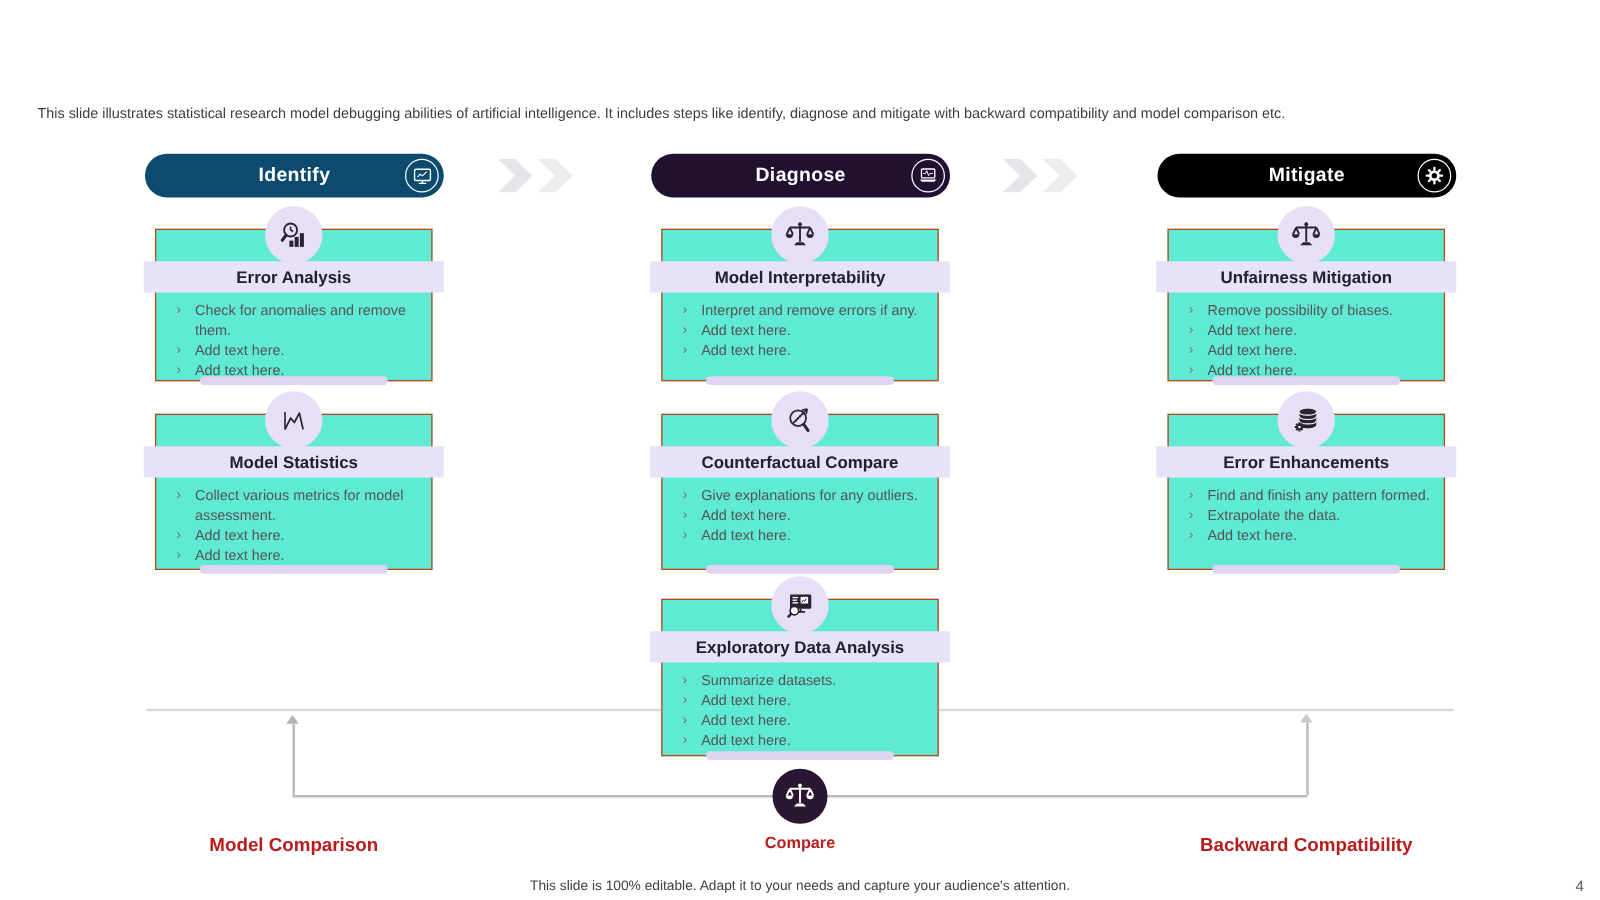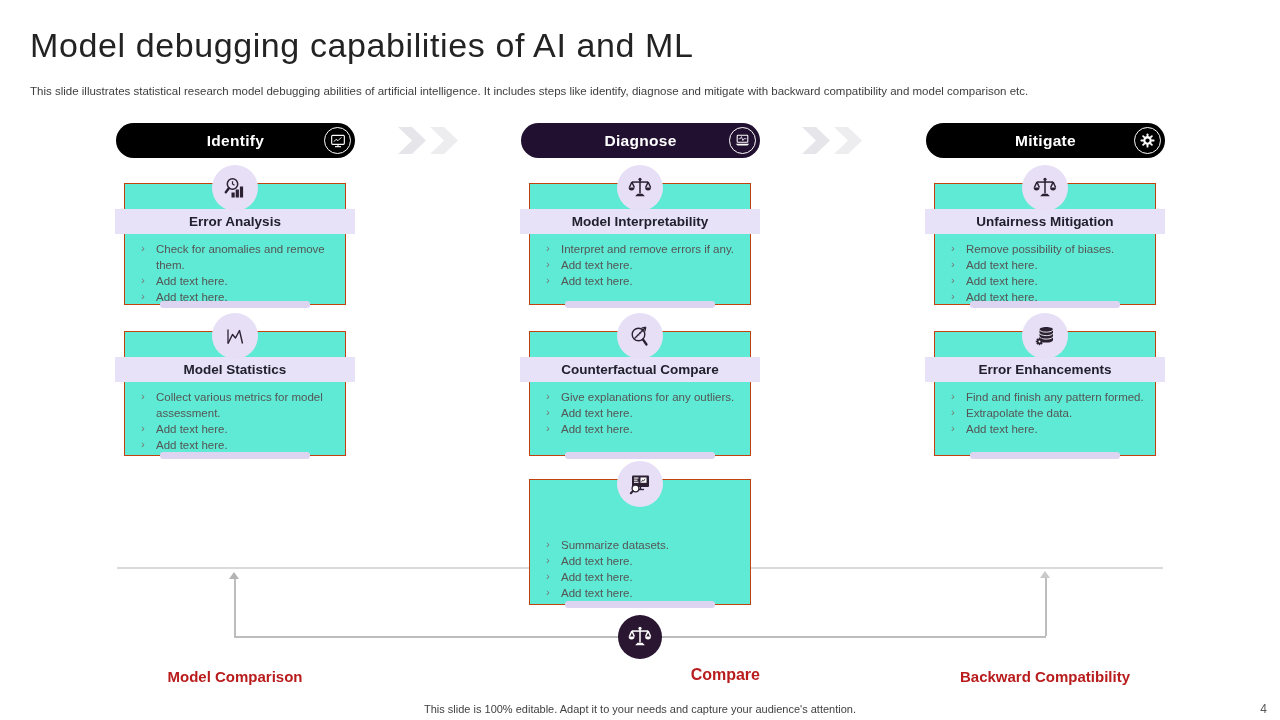--- a/index.html
+++ b/index.html
@@ -43,34 +43,33 @@
              background:#dadada; }
   .line { position:absolute; background:#bdbdbd; }
   .arrow-up { position:absolute; width:0; height:0;
               border-left:5.5px solid transparent; border-right:5.5px solid transparent;
               border-bottom:7px solid #b3b3b3; }
   .compare-circle { position:absolute; left:618px; top:615px; width:44px; height:44px;
                     border-radius:50%; background:#2a1630; color:#fff; z-index:4;
                     display:flex; align-items:center; justify-content:center; }
   .b-label { position:absolute; top:668px; width:240px; text-align:center;
              font-weight:bold; font-size:15px; color:#b91c1c; }
-  .b-label.big { font-size:16px; top:666px;text-align:right; }
+  .b-label.big { font-size:13px; top:666px; }
   .footer { position:absolute; left:0; right:0; top:703px; text-align:center;
             font-size:11px; color:#3f3f3f; }
   .page-num { position:absolute; right:13px; top:702px; font-size:12px; color:#595959; }
 </style>
 </head>
 <body>
 
 <div class="slide">
 
-  <div class="title">Model debugging capabilities of AI and ML</div>
   <div class="subtitle">This slide illustrates statistical research model debugging abilities of artificial intelligence. It includes steps like identify, diagnose and mitigate with backward compatibility and model comparison etc.</div>
 
-  <div class="pill" style="left: 116px; background-color: #000000;">
+  <div class="pill" style="left: 116px; background-color: #0c4a6e;">
     <span class="pill-label">Identify</span>
     <span class="icon-ring">
       <svg width="16" height="16" viewBox="0 0 24 24" fill="none" stroke="#fff" stroke-width="1.7">
         <rect x="2.5" y="3.5" width="19" height="13.5" rx="1.5"></rect>
         <polyline points="6,13 9,9.5 12,11.5 17,6.5" stroke-width="1.4"></polyline>
         <line x1="12" y1="17" x2="12" y2="20"></line>
         <line x1="7.5" y1="20.5" x2="16.5" y2="20.5"></line>
       </svg>
     </span>
   </div>
@@ -219,20 +218,21 @@
         <rect x="6" y="9.7" width="4.5" height="1.1" fill="#fff"></rect>
         <rect x="12.5" y="5.5" width="6" height="5.3" fill="#fff"></rect>
         <path d="M13.5 10 l1.2-2 1.1 1 1.2-2.2" stroke="currentColor" stroke-width="0.8" fill="none"></path>
         <line x1="12.5" y1="15" x2="12.5" y2="17" stroke="currentColor" stroke-width="1.4"></line>
         <line x1="9" y1="17.5" x2="16" y2="17.5" stroke="currentColor" stroke-width="1.4"></line>
         <circle cx="7.5" cy="16.5" r="3.4" fill="#fff" stroke="currentColor" stroke-width="1.3"></circle>
         <line x1="5" y1="19" x2="2.8" y2="21.3" stroke="currentColor" stroke-width="2" stroke-linecap="round"></line>
       </svg>
     </div>
     <div class="card-box" style="height:126px;">
+      <div class="band">Exploratory Data Analysis</div>
       <ul class="bullets">
         <li>Summarize datasets.</li>
         <li>Add text here.</li>
         <li>Add text here.</li>
         <li>Add text here.</li>
       </ul>
       <div class="shadow-bar"></div>
     </div>
   </div>
 

